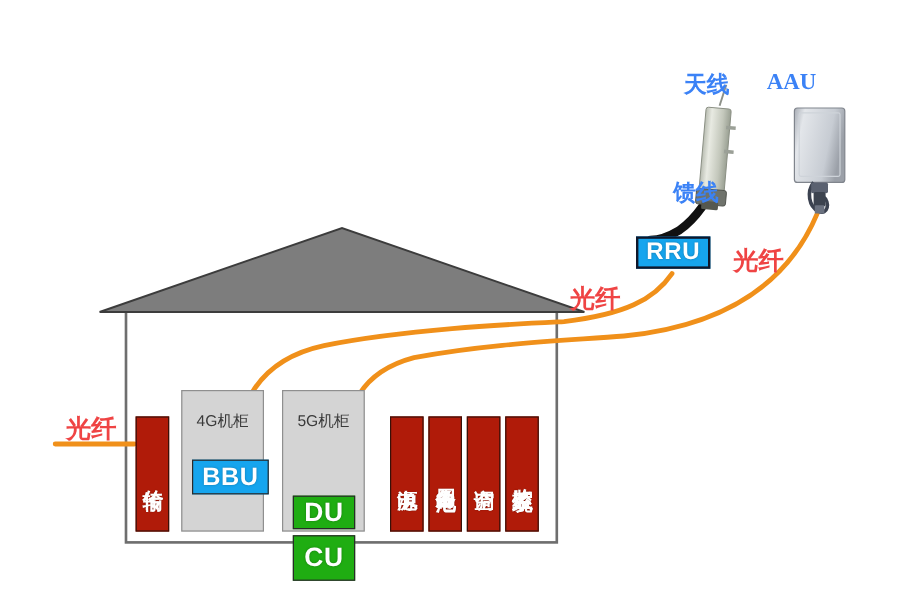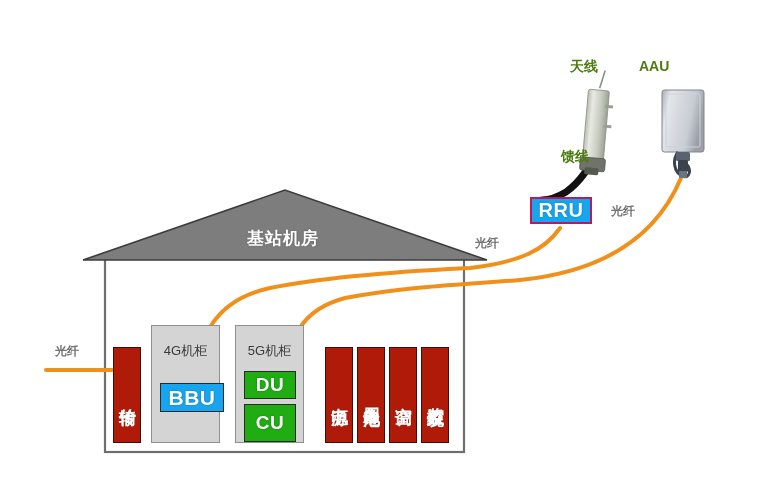--- a/index.html
+++ b/index.html
@@ -63,30 +63,30 @@
     box-sizing: border-box;
     display: flex;
     align-items: center;
     justify-content: center;
     font-weight: bold;
     color: #ffffff;
     letter-spacing: .5px;
     text-shadow: 0 0 2px rgba(0,0,0,.30);
   }
   .chip-blue { background: #16A5EE; border: 1.5px solid #2a2a2a; font-size: 21px; }
-  .chip-green { background: #1FAD12; border: 1.5px solid #2a2a2a; font-size: 19px; }
-  .chip-rru  { background: #16A5EE; border: 2px solid #be185d; font-size: 20px; }
+  .chip-green { background: #1FAD12; border: 1.5px solid #2a2a2a; font-size: 22px; margin-top: 42px; }
+  .chip-rru  { background: #16A5EE; border: 2px solid #0f172a; font-size: 20px; }
   
   .lbl {
     position: absolute;
     white-space: nowrap;
     font-weight: bold;
   }
-  .lbl-black { color: #4d7c0f; font-size: 14px; }
-  .lbl-orange { color: #737373; font-size: 12px; }
+  .lbl-black { color: #3b82f6; font-size: 19px; font-family: Liberation Serif, serif; }
+  .lbl-orange { color: #ef4444; font-size: 21px; }
   .roof-label {
     position: absolute;
     color: #ffffff;
     font-weight: bold;
     font-size: 17px;
     letter-spacing: 1px;
     white-space: nowrap;
     text-shadow: 0 0 2px rgba(0,0,0,.25);
   }
 </style>
@@ -149,21 +149,20 @@
     <g>
       <rect x="662" y="90" width="42" height="62" rx="2.5" fill="url(#aauBody)" stroke="#80858d" stroke-width="1"></rect>
       <rect x="666" y="94" width="34" height="53" rx="1.5" fill="none" stroke="#ced3d9" stroke-width="1"></rect>
       <path d="M 678,152 C 672,160 674,172 682,176 C 690,180 692,168 686,164" fill="none" stroke="#3b4250" stroke-width="3"></path>
       <rect x="676" y="152" width="14" height="9" rx="1.5" fill="#5a6170"></rect>
       <rect x="678" y="160" width="10" height="12" rx="1.5" fill="#3c434f"></rect>
       <rect x="679" y="171" width="8" height="7" rx="1" fill="#6b7280"></rect>
     </g>
   </svg>
 
-  <div class="roof-label" style="left:247px; top:227px;">基站机房</div>
 
   <div class="box red-box" style="left:113px; top:347px; width:28px; height:96px;">传输</div>
 
   <div class="box red-box" style="left:325px; top:347px; width:28px; height:96px;">电源</div>
 
   <div class="box red-box" style="left:357px; top:347px; width:28px; height:96px;">备用电池</div>
 
   <div class="box red-box" style="left:389px; top:347px; width:28px; height:96px;">空调</div>
 
   <div class="box red-box" style="left:421px; top:347px; width:28px; height:96px;">监控系统</div>

